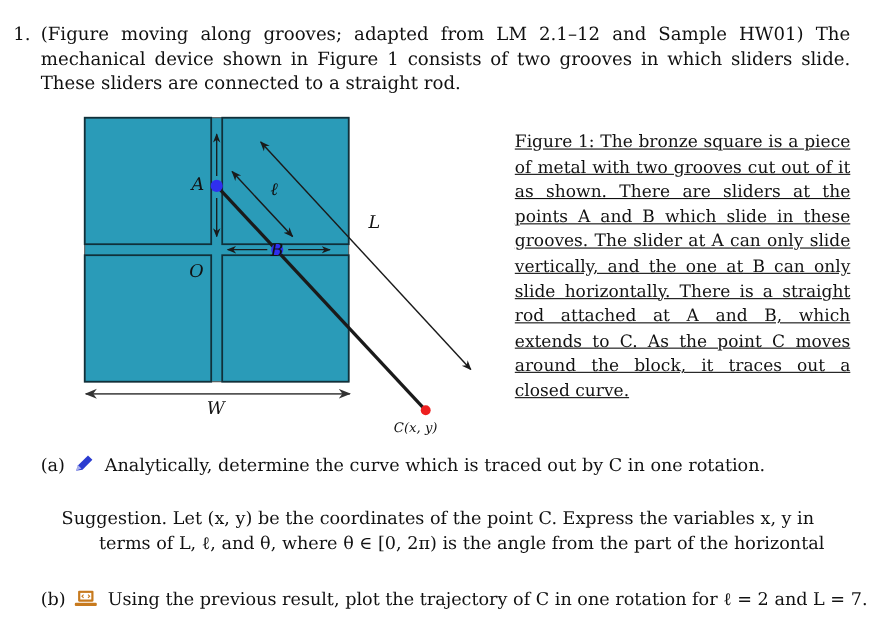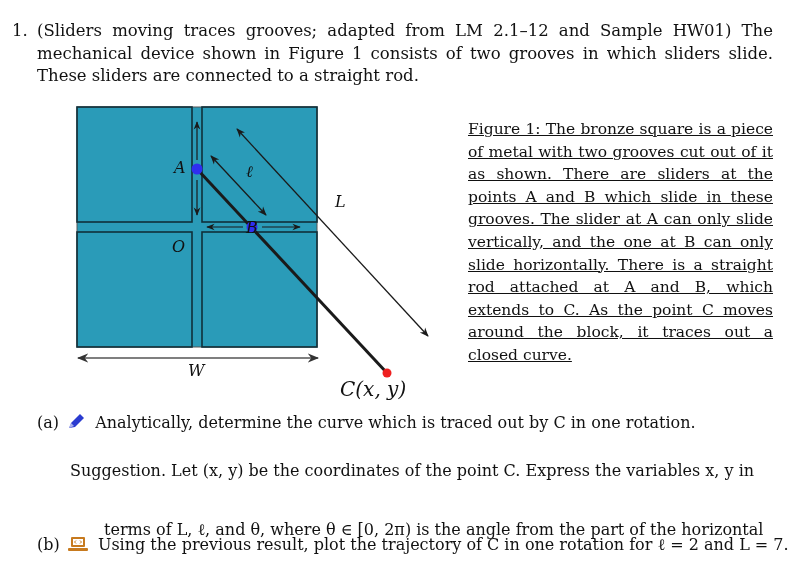--- a/index.html
+++ b/index.html
@@ -7,30 +7,30 @@
          font-family:"DejaVu Serif","Liberation Serif",serif; color:#111; }
   .page { position:absolute; inset:0; }
   .num { position:absolute; left:12px; top:20px; font-size:16.5px; line-height:22px; }
   .para { position:absolute; left:37px; top:20px; width:736px; font-size:16.5px; line-height:22.5px; text-align:justify; }
   .bold { font-weight:normal; }
   .it { font-style:italic; }
   .caption { position:absolute; left:468px; top:118px; width:305px; font-size:15.5px; line-height:22.6px; text-align:justify;text-decoration:underline; }
   .fig { position:absolute; left:0; top:0; }
   .q { position:absolute; font-size:16px; line-height:22px; white-space:nowrap; }
   .icon-box { display:inline-block; vertical-align:-3px; margin:0 4px 0 2px; }
-  .sugg { position:absolute; left:70px; top:460px; width:704px; font-size:16px; line-height:22.5px; text-align:justify; }
-  .sugg .indent { padding-left:34px; display:block;margin-top:36px; }
+  .sugg { position:absolute; left:56px; top:460px; width:704px; font-size:16px; line-height:22.5px; text-align:justify; }
+  .sugg .indent { padding-left:34px; display:block; }
 </style>
 </head>
 <body>
 
 <div class="page">
 
   <div class="num">1.</div>
-  <div class="para"><span>(Sliders moving traces grooves; adapted from </span><span class="bold">LM</span><span> 2.1–12 and Sample HW01) The mechanical device shown in Figure 1 consists of two grooves in which sliders slide.  These sliders are connected to a straight rod.</span></div>
+  <div class="para"><span>(Figure moving along grooves; adapted from </span><span class="bold">LM</span><span> 2.1–12 and Sample HW01) The mechanical device shown in Figure 1 consists of two grooves in which sliders slide.  These sliders are connected to a straight rod.</span></div>
 
   <svg class="fig" width="806" height="567">
     <defs>
       <marker id="ah" viewBox="0 0 10 10" refX="9" refY="5" markerWidth="7" markerHeight="7" orient="auto-start-reverse">
         <path d="M0,1 L10,5 L0,9 L3,5 z" fill="#1a1a1a"></path>
       </marker>
       <marker id="ahg" viewBox="0 0 10 10" refX="9" refY="5" markerWidth="7" markerHeight="7" orient="auto-start-reverse">
         <path d="M0,1 L10,5 L0,9 L3,5 z" fill="#333"></path>
       </marker>
     </defs>
@@ -61,21 +61,21 @@
 
     <line x1="78" y1="358" x2="318" y2="358" stroke="#555" stroke-width="1.6" marker-start="url(#ahg)" marker-end="url(#ahg)"></line>
   </svg>
 
   <div class="q it" style="left:174px;top:157px;font-size:16px;">A</div>
   <div class="q it" style="left:246px;top:217px;font-size:16px;">B</div>
   <div class="q it" style="left:172px;top:236px;font-size:16px;">O</div>
   <div class="q it" style="left:246px;top:161px;font-size:16px;">ℓ</div>
   <div class="q it" style="left:335px;top:191px;font-size:16px;">L</div>
   <div class="q it" style="left:188px;top:360px;font-size:16px;">W</div>
-  <div class="q it" style="left:340px;top:378px;font-size:20px;">C(x, y)</div>
+  <div class="q it" style="left:358px;top:378px;font-size:12px;">C(x, y)</div>
 
   <div class="caption">Figure 1: The bronze square is a piece of metal with two grooves cut out of it as shown.  There are sliders at the points A and B which slide in these grooves. The slider at A can only slide vertically, and the one at B can only slide horizontally.  There is a straight rod attached at A and B, which extends to C.  As the point C moves around the block, it traces out a closed curve.</div>
 
   <div class="q" style="left:37px;top:412px;">
     <span>(a)</span>
     <span class="icon-box">
       <svg width="20" height="18" viewBox="0 0 20 18">
           <path d="M3 15 L5 10 L14 1 L18 5 L9 14 Z" fill="#2a3bd0"></path>
           <path d="M3 15 L5 10 L8 13 Z" fill="#fff" opacity="0.6"></path>
         </svg>

